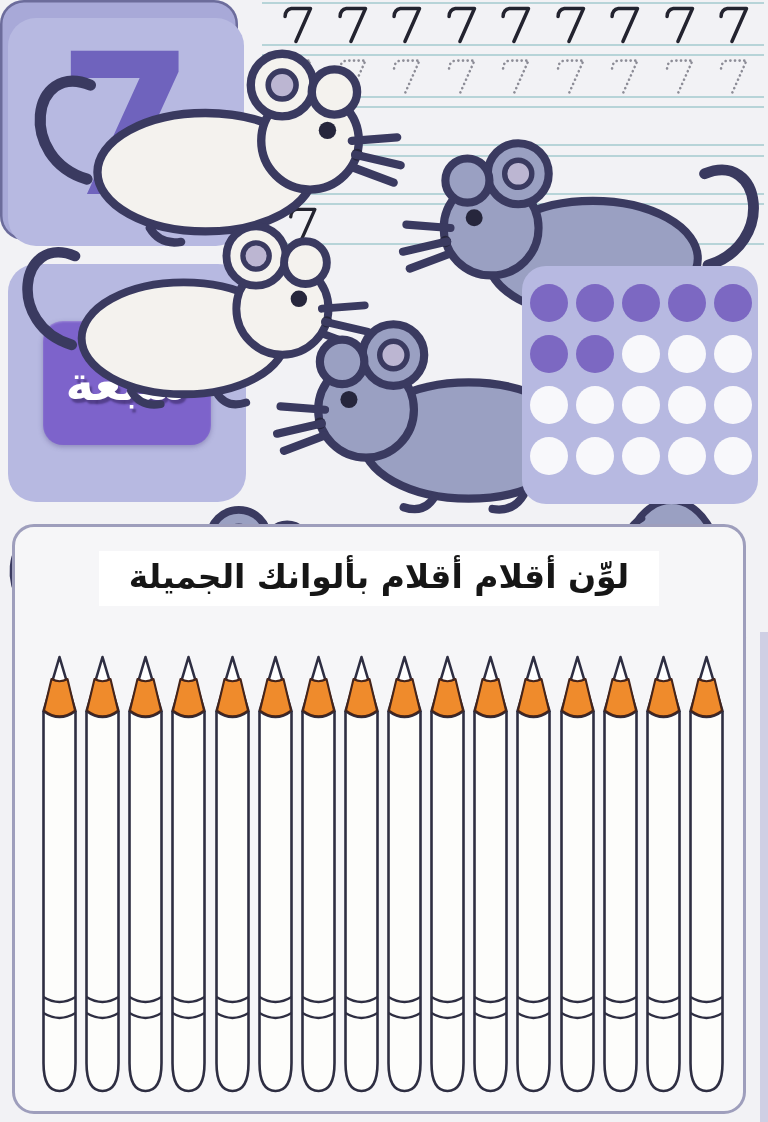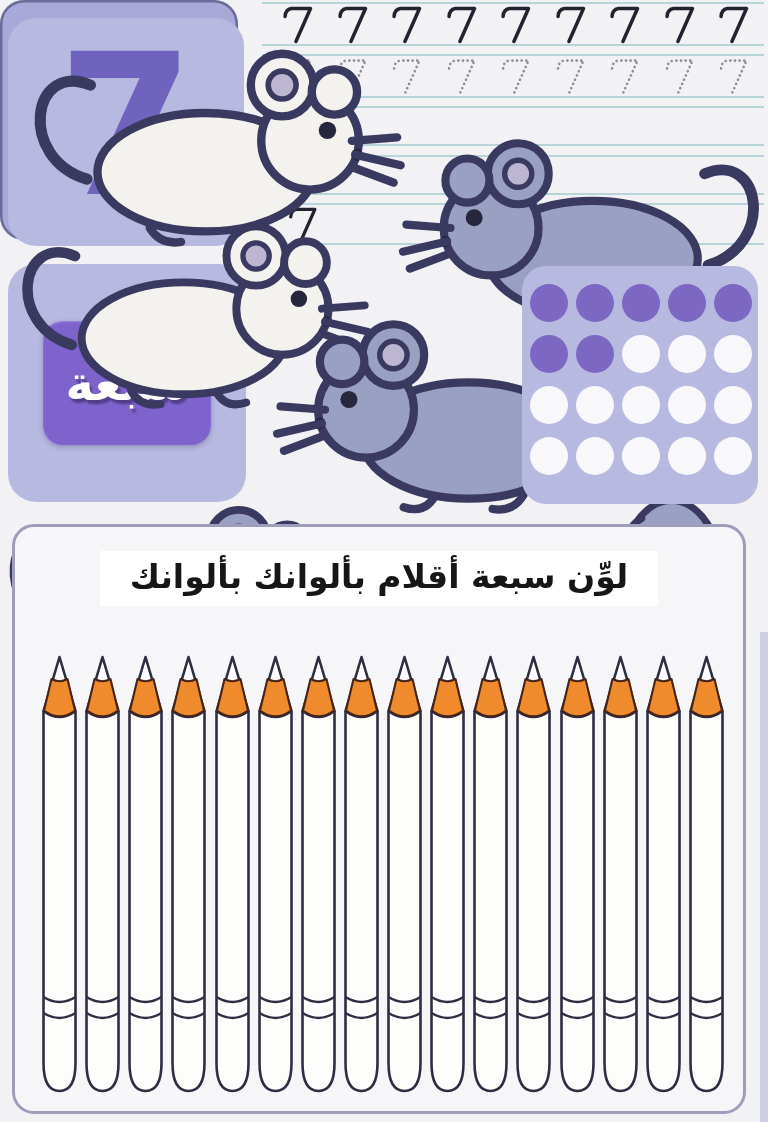--- a/index.html
+++ b/index.html
@@ -250,21 +250,21 @@
         <div class="dot"></div>
         <div class="dot"></div>
         <div class="dot"></div>
         <div class="dot"></div>
         <div class="dot"></div>
       </div>
   </div>
 
   <div class="panel">
     <div class="headline-wrap">
-      <span class="headline">لوِّن سبعة أقلام بألوانك بألوانك</span>
+      <span class="headline">لوِّن أقلام أقلام بألوانك الجميلة</span>
     </div>
     <div class="pencil-row">
         <svg class="pencil" viewBox="0 0 41 452" width="41" height="452">
   <path class="pbody" d="M4.5,58 L4.5,410 Q4.5,438 20.5,438 Q36.5,438 36.5,410 L36.5,58"></path>
   <path class="pband" d="M4.5,344 Q20.5,354 36.5,344"></path>
   <path class="pband" d="M4.5,360 Q20.5,370 36.5,360"></path>
   <path class="pcone" d="M20.5,4 L36.5,58 Q20.5,70 4.5,58 Z"></path>
   <path class="ptip" d="M12.5,26 Q20.5,30.5 28.5,26 L36,57.5 Q20.5,69 5,57.5 Z"></path>
 </svg>
         <svg class="pencil" viewBox="0 0 41 452" width="41" height="452">

